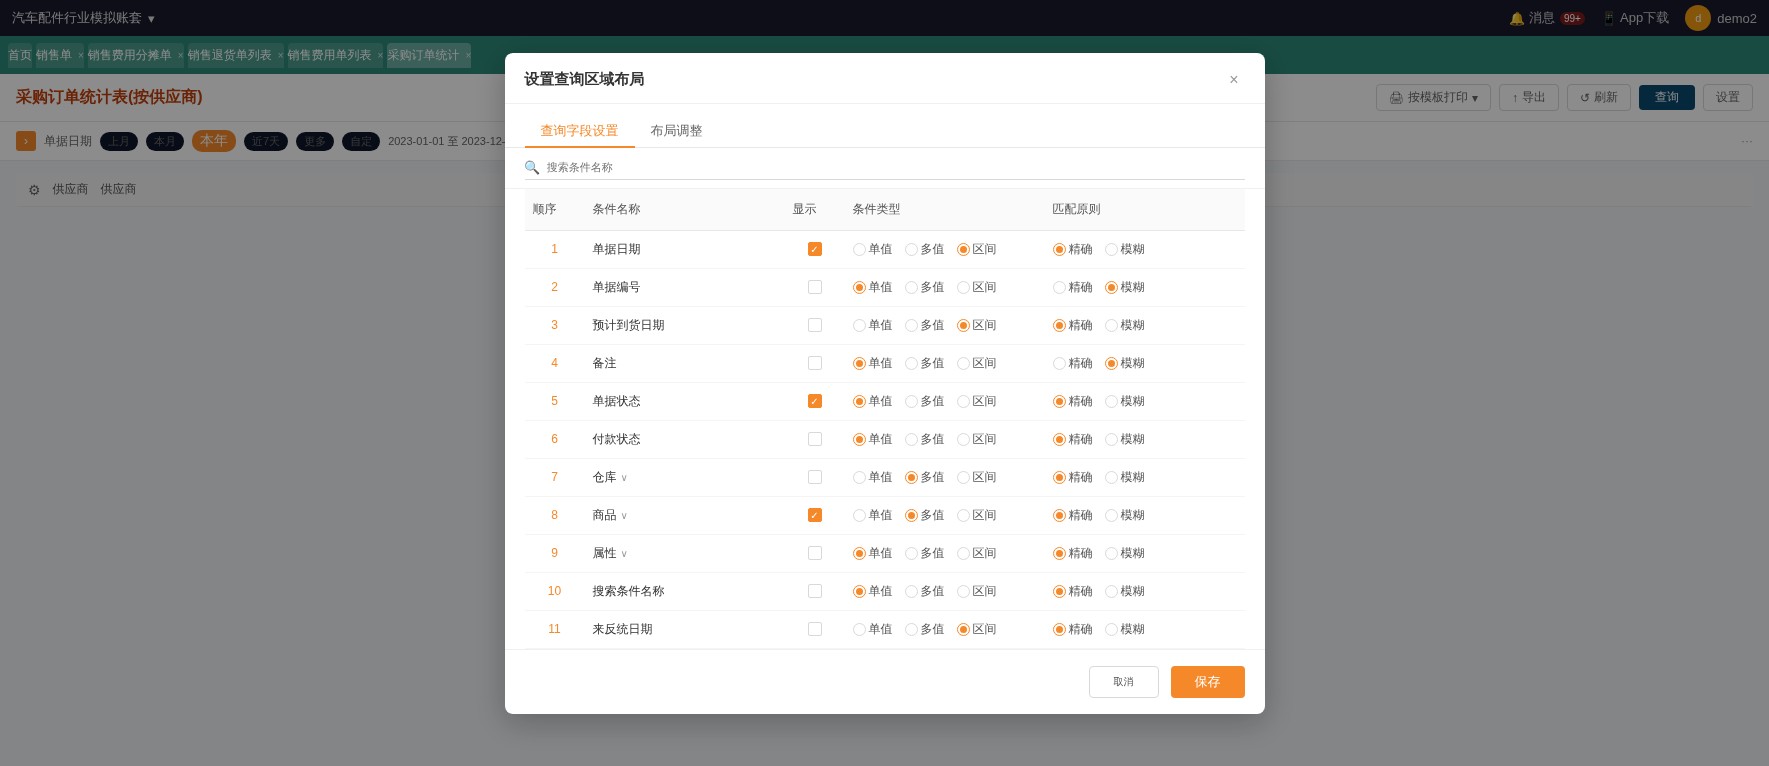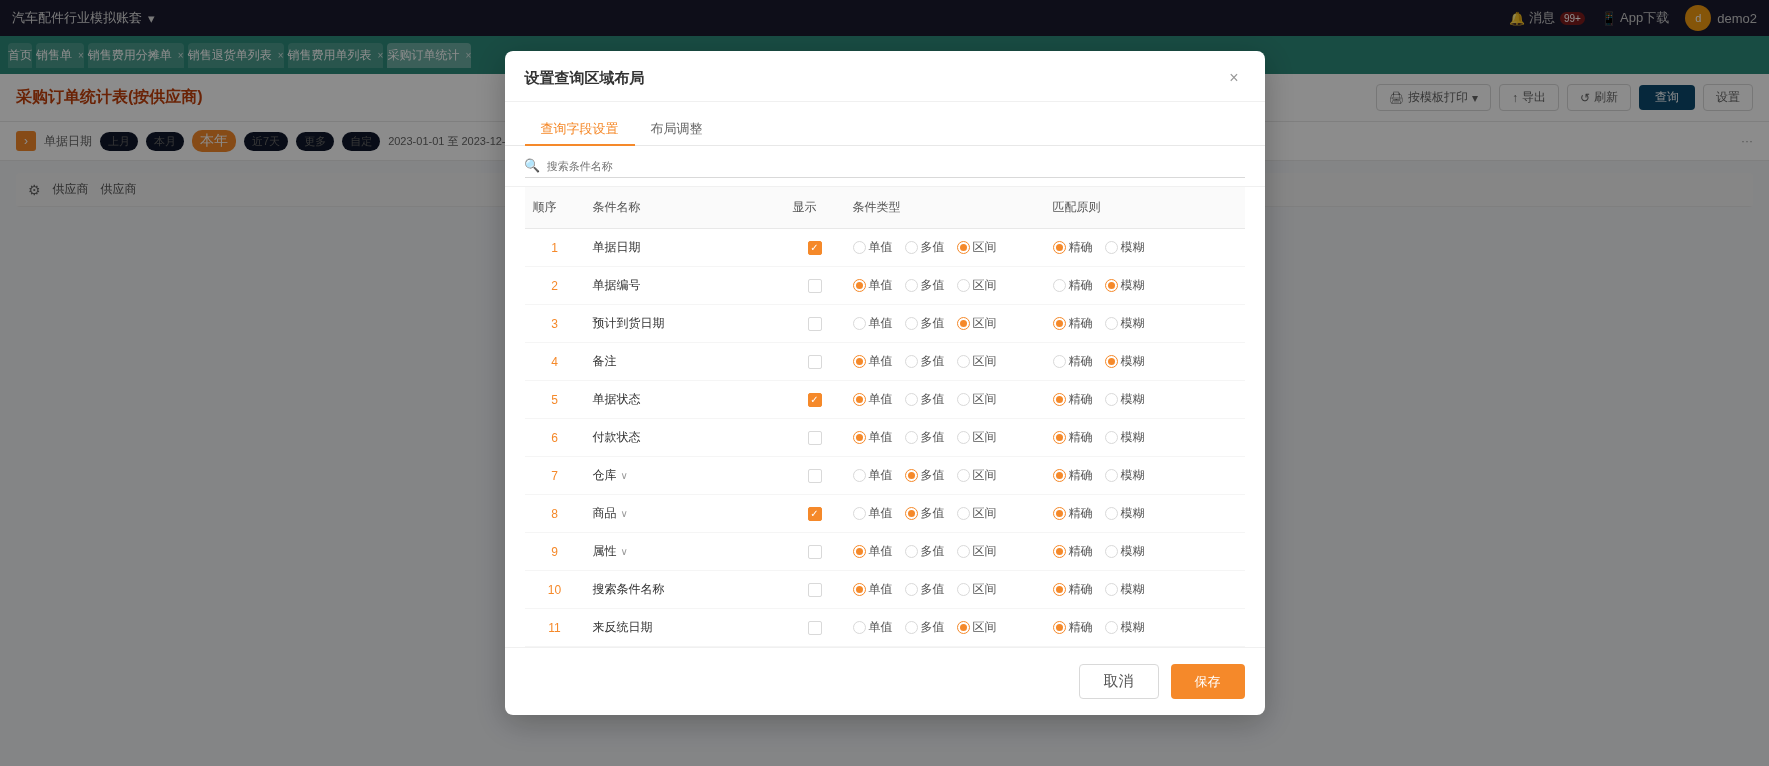--- a/index.html
+++ b/index.html
@@ -297,21 +297,21 @@
       gap: 12px;
       border-top: 1px solid #f0f0f0;
     }
     .btn-cancel {
       padding: 7px 24px;
       border: 1px solid #d9d9d9;
       border-radius: 4px;
       background: white;
       color: #555;
       cursor: pointer;
-      font-size: 15px;
+      font-size: 10px;
     }
     .btn-save {
       padding: 7px 24px;
       border: none;
       border-radius: 4px;
       background: #f5892a;
       color: white;
       cursor: pointer;
       font-size: 13px;
       font-weight: 500;

